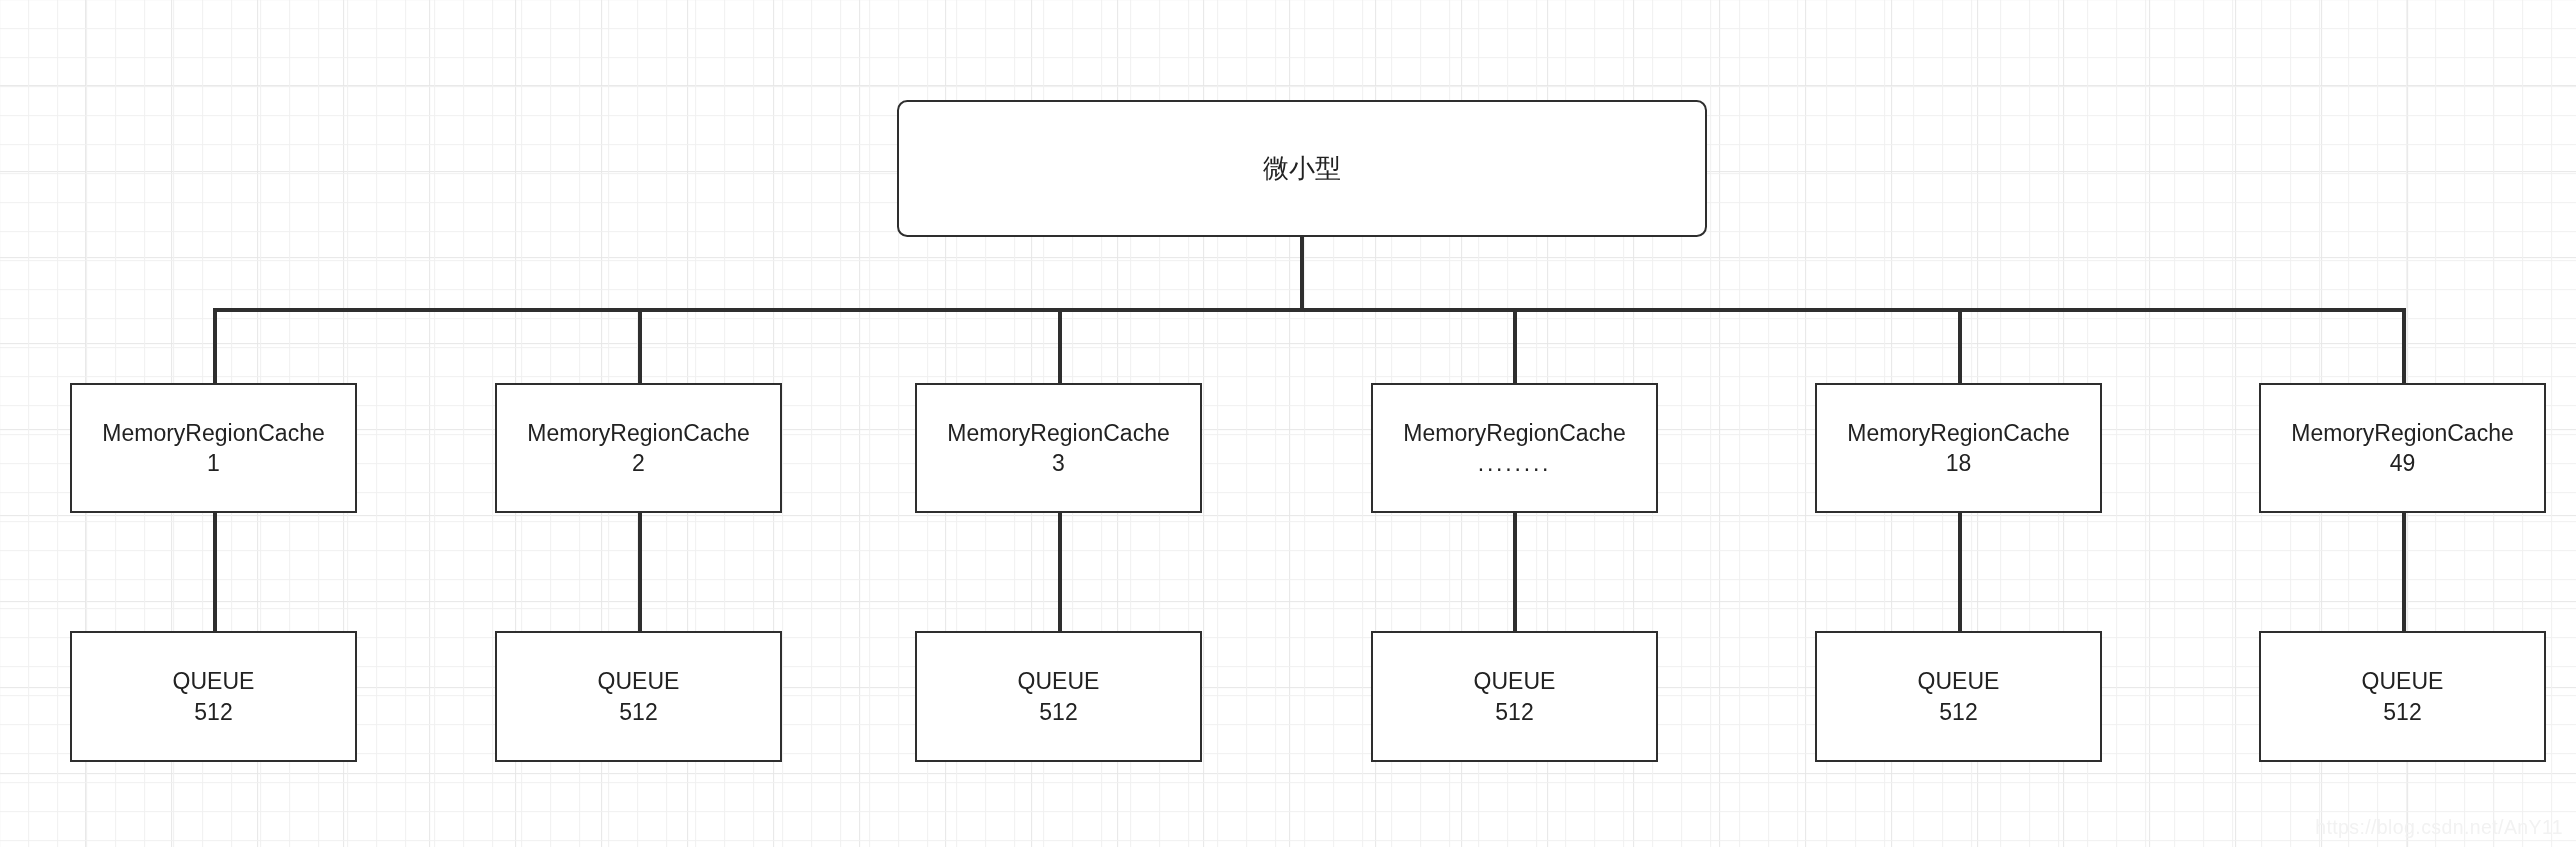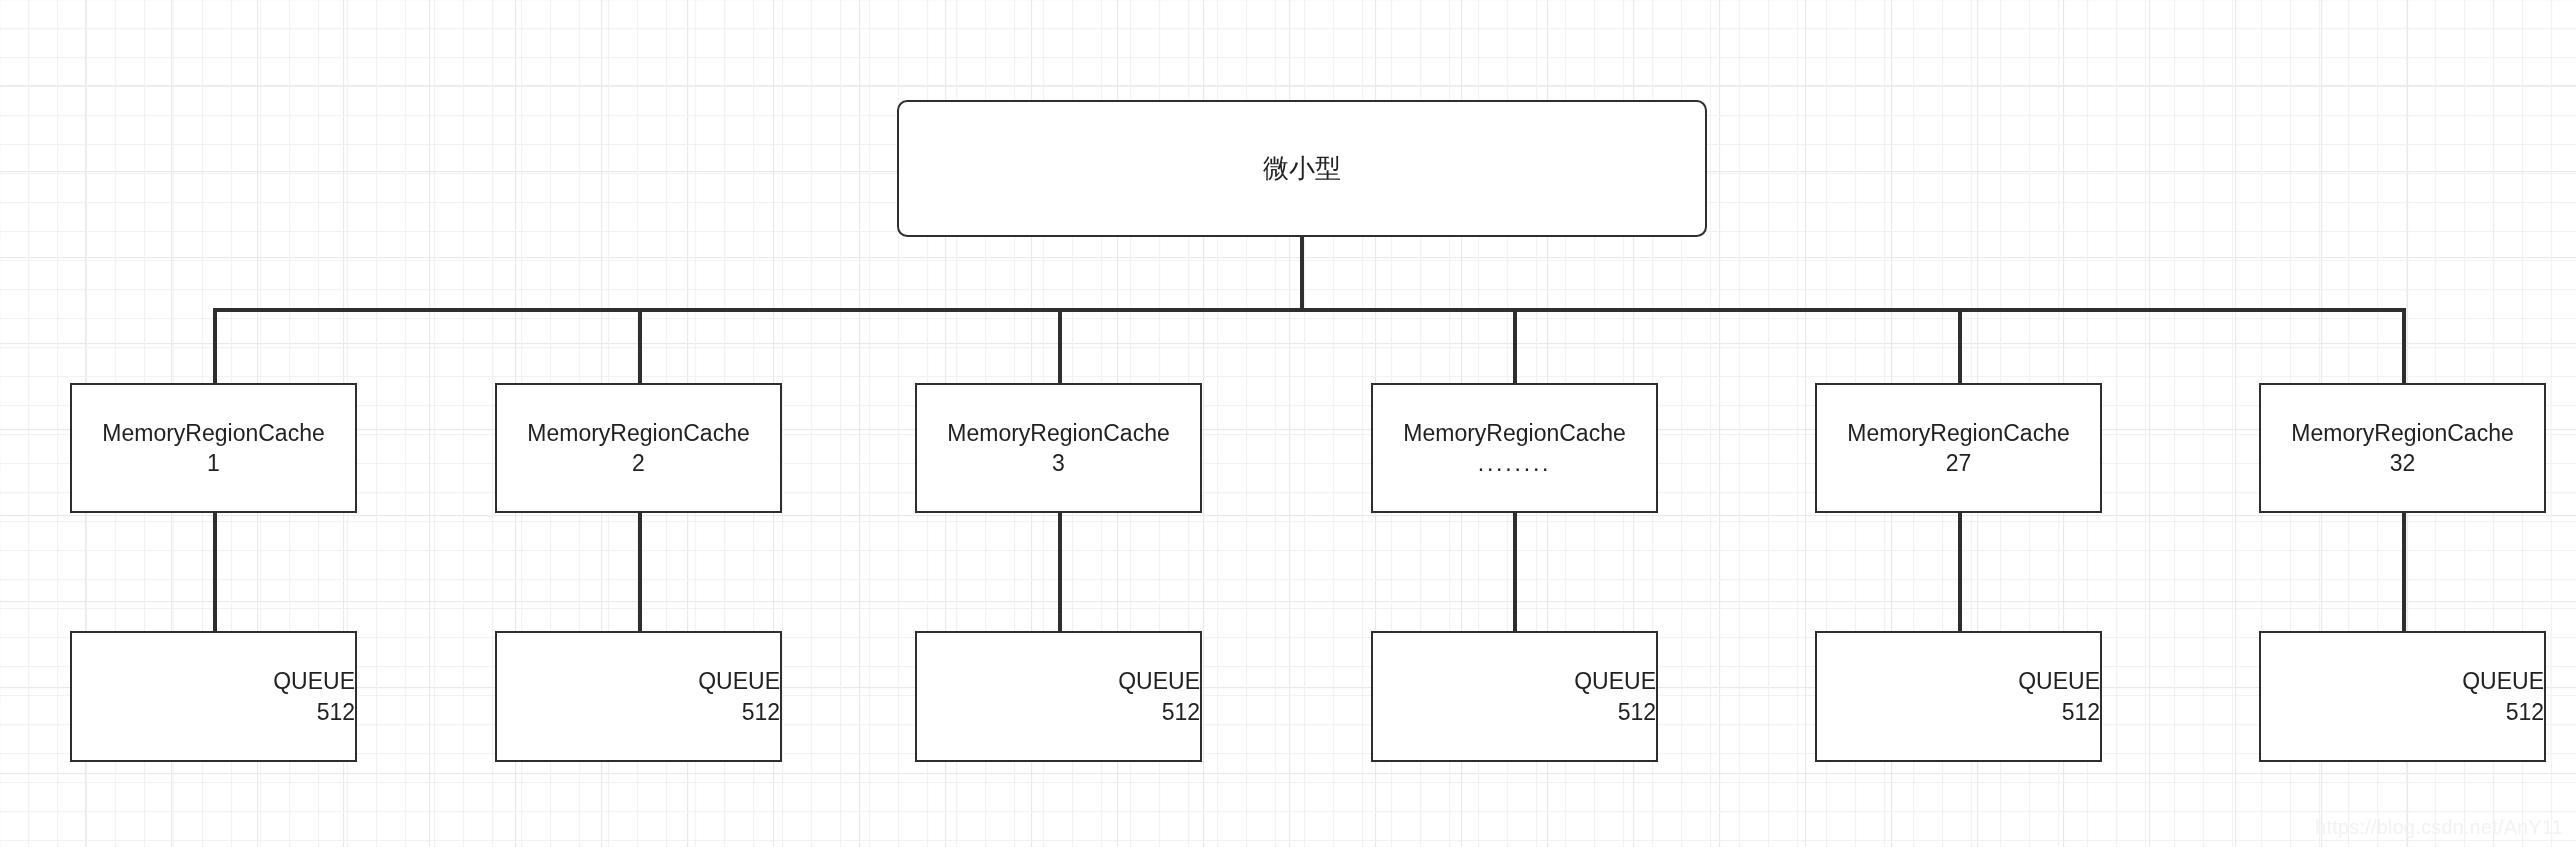--- a/index.html
+++ b/index.html
@@ -66,21 +66,20 @@
     top: 383px;
     height: 130px;
     font-size: 23px;
     align-items: center;
   }
 
   .queue-node {
     top: 631px;
     height: 131px;
     font-size: 23px;
-    align-items: flex-end;
   }
 
   .dots-line {
     letter-spacing: 2.8px;
     font-size: 23px;
   }
 
   
   .conn {
     position: absolute;
@@ -141,25 +140,25 @@
   <div class="node cache-node" style="left:915px; width:287px;">
     <span class="line">MemoryRegionCache</span>
     <span class="line">3</span>
   </div>
   <div class="node cache-node" style="left:1371px; width:287px;">
     <span class="line">MemoryRegionCache</span>
     <span class="line dots-line">........</span>
   </div>
   <div class="node cache-node" style="left:1815px; width:287px;">
     <span class="line">MemoryRegionCache</span>
-    <span class="line">27</span>
+    <span class="line">18</span>
   </div>
   <div class="node cache-node" style="left:2259px; width:287px;">
     <span class="line">MemoryRegionCache</span>
-    <span class="line">32</span>
+    <span class="line">49</span>
   </div>
 
   <div class="node queue-node" style="left:70px; width:287px;">
     <span class="line">QUEUE</span>
     <span class="line">512</span>
   </div>
   <div class="node queue-node" style="left:495px; width:287px;">
     <span class="line">QUEUE</span>
     <span class="line">512</span>
   </div>

